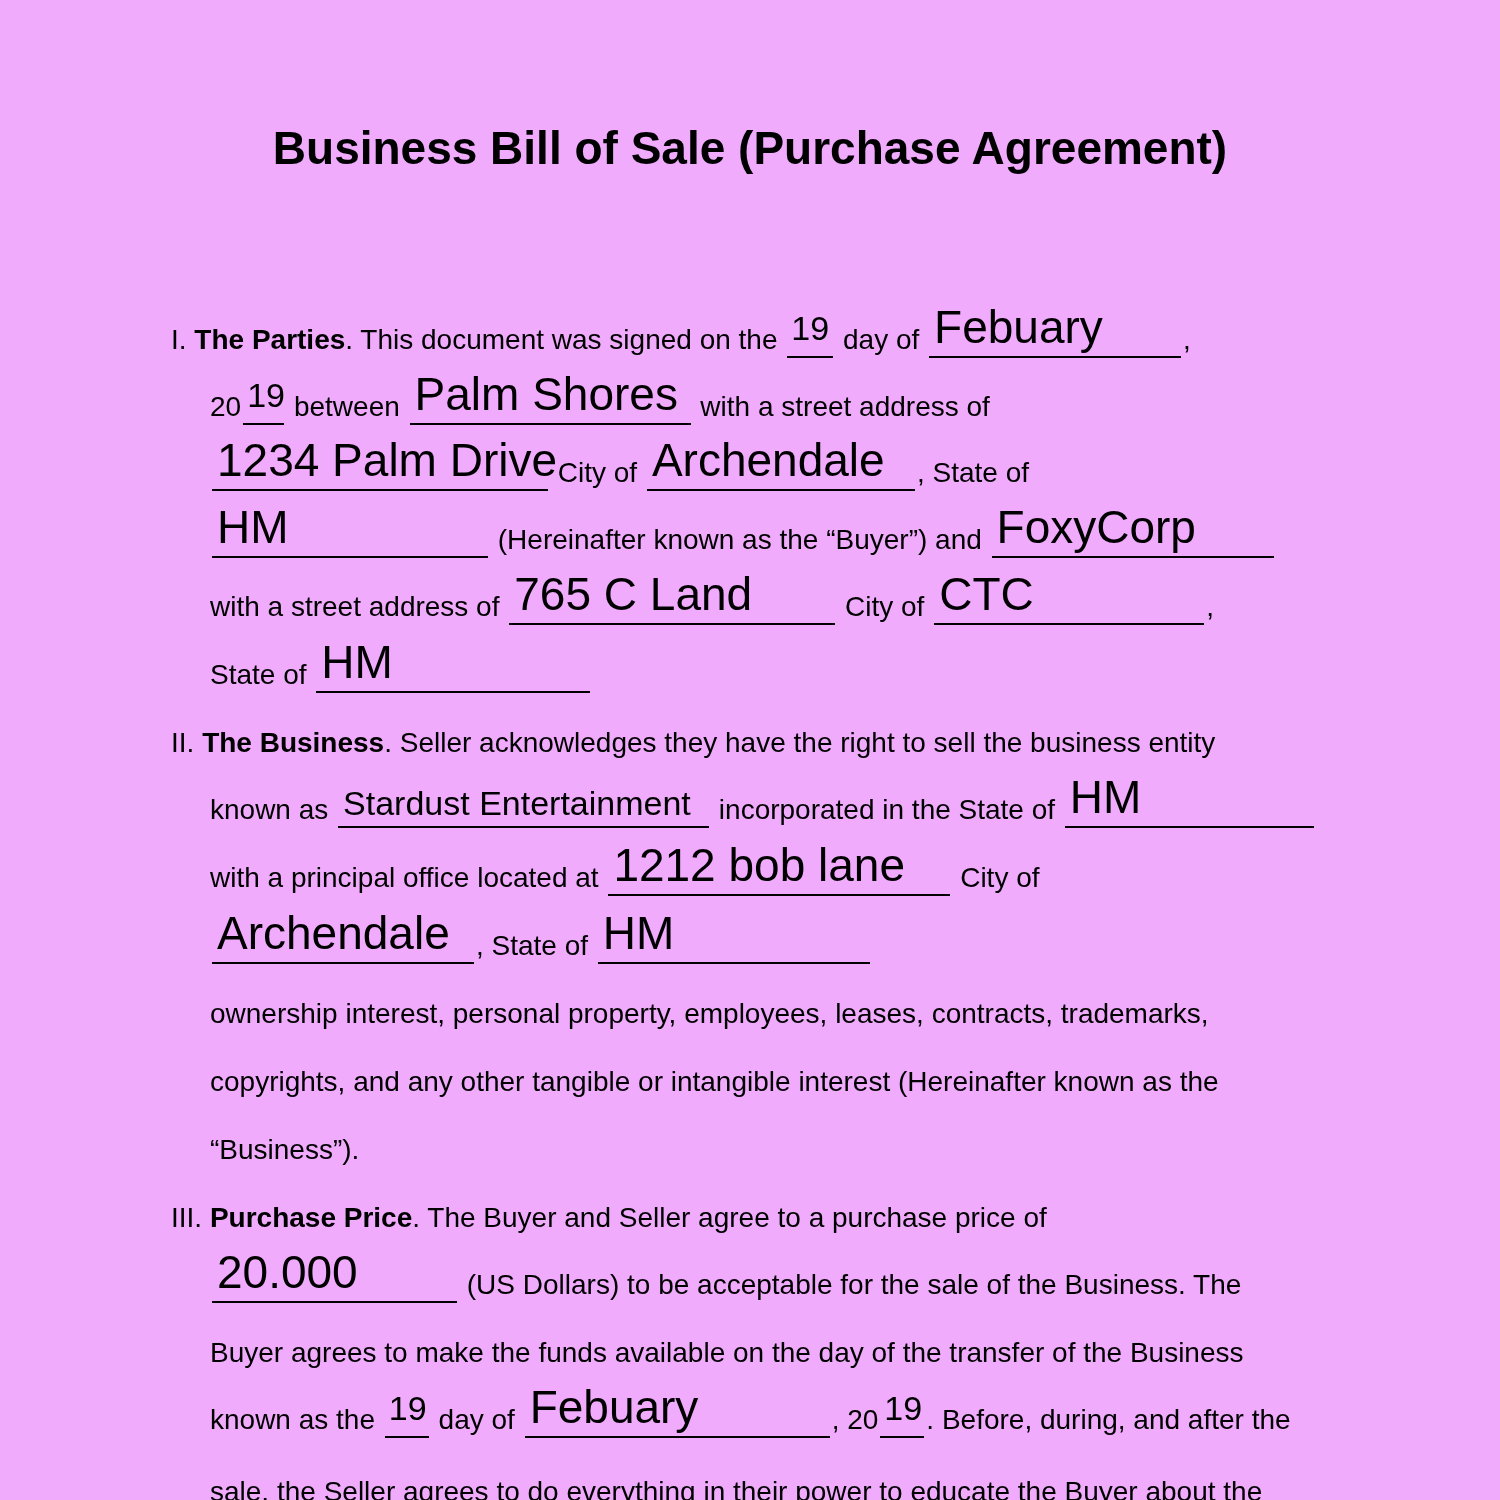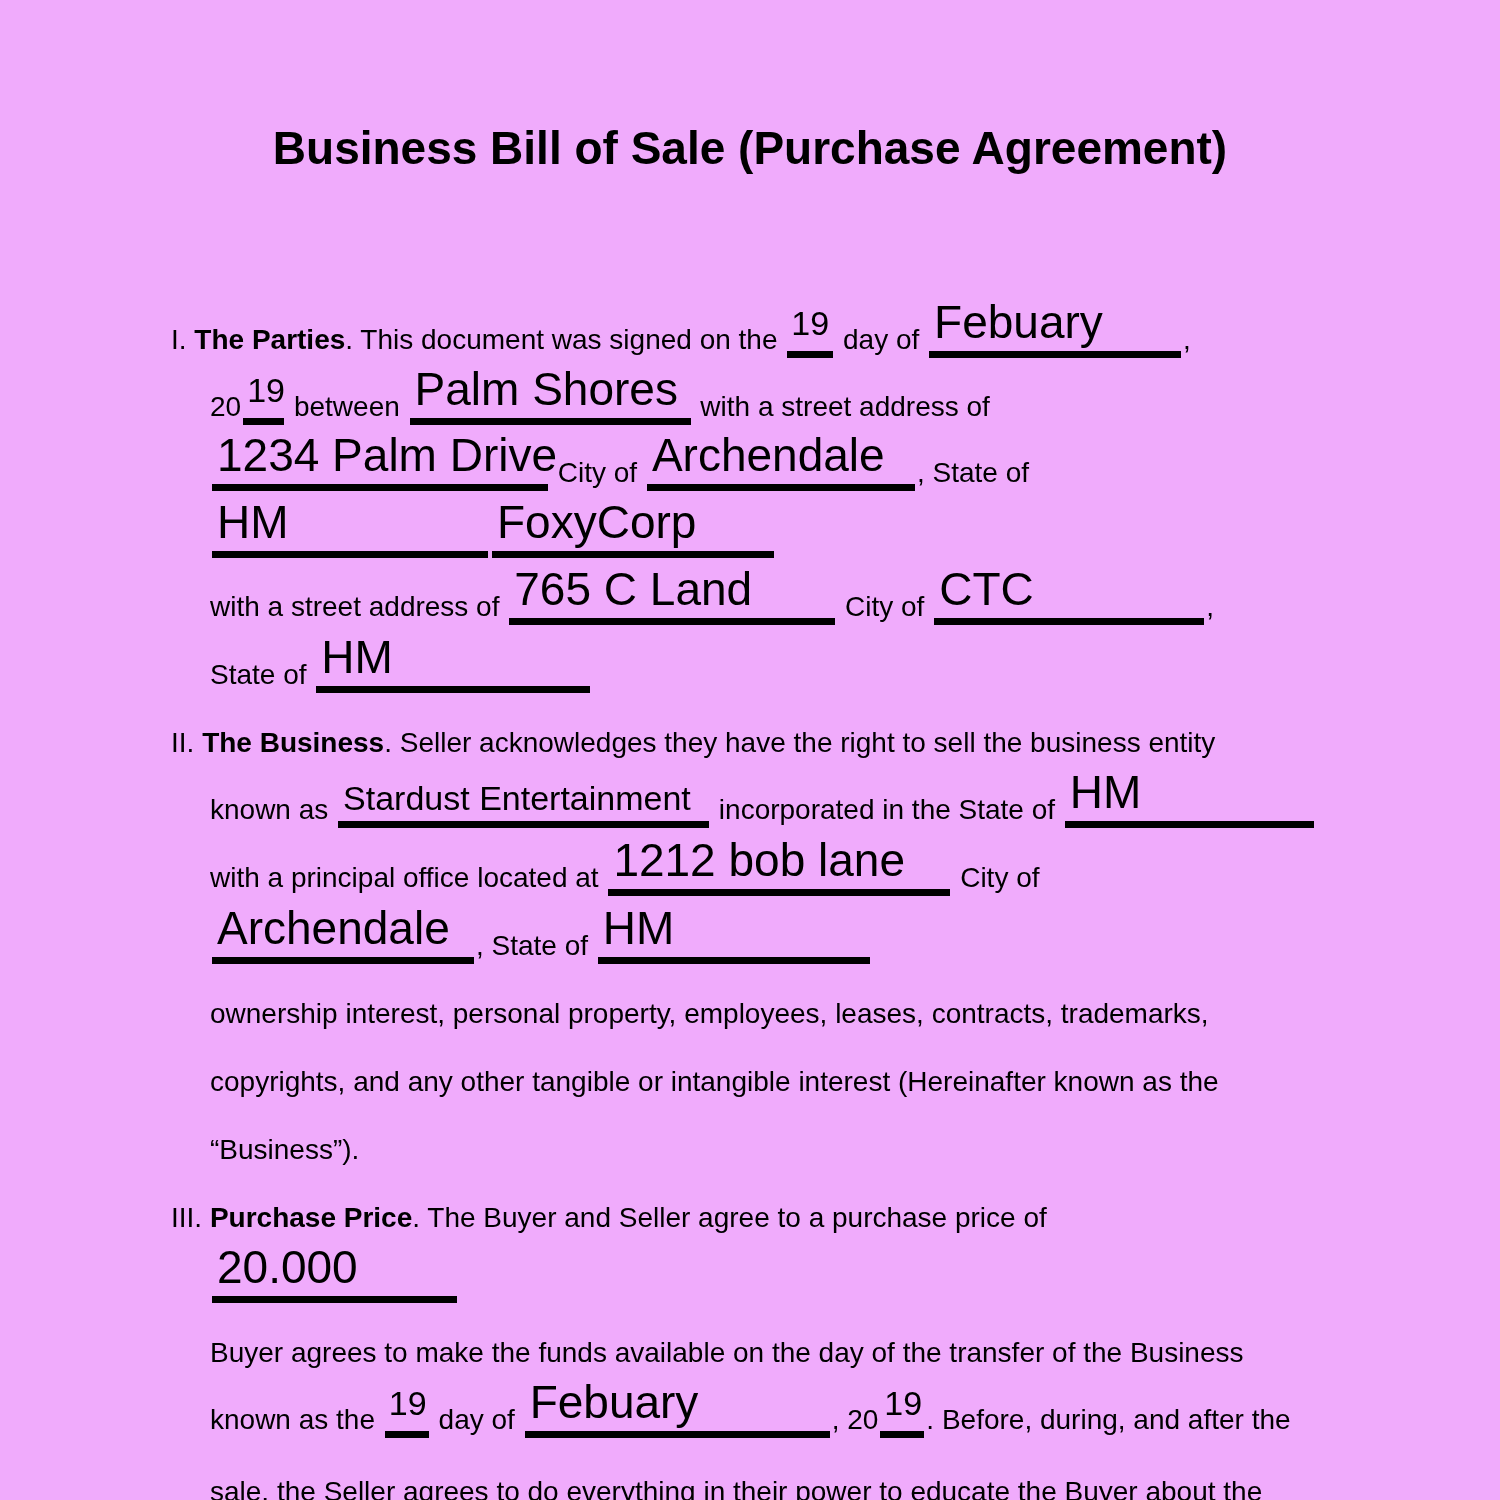--- a/index.html
+++ b/index.html
@@ -31,21 +31,21 @@
     line-height: 34px;
     height: 34px;
     white-space: nowrap;
   }
   .seg { font-weight: normal; }
   .seg.bold { font-weight: bold; }
   .blank {
     display: inline-block;
     position: relative;
     height: 14px;
-    border-bottom: 7px solid #000000;
+    border-bottom: 2px solid #000000;
     margin: 0 2px -9px 2px;
     vertical-align: baseline;
   }
   .fill {
     position: absolute;
     left: 5px;
     bottom: 6px;
     font-size: 46px;
     line-height: 1;
     white-space: nowrap;
@@ -60,29 +60,29 @@
 </style>
 </head>
 <body>
 
 <div class="page">
   <div class="title">Business Bill of Sale (Purchase Agreement)</div>
   <div id="doc-lines">
       <div class="line" style="left: 171px; top: 323px;"><span class="seg">I. </span><span class="seg bold">The Parties</span><span class="seg">. This document was signed on the </span><span class="blank" style="width: 46px;"><span class="fill sup">19</span></span><span class="seg"> day of </span><span class="blank" style="width: 252px;"><span class="fill">Febuary</span></span><span class="seg">,</span></div>
       <div class="line" style="left: 210px; top: 390px;"><span class="seg">20</span><span class="blank" style="width: 41px;"><span class="fill sup">19</span></span><span class="seg"> between </span><span class="blank" style="width: 281px;"><span class="fill">Palm Shores</span></span><span class="seg"> with a street address of</span></div>
       <div class="line" style="left: 210px; top: 456px;"><span class="blank" style="width: 336px;"><span class="fill">1234 Palm Drive</span></span><span class="seg"> City of </span><span class="blank" style="width: 268px;"><span class="fill">Archendale</span></span><span class="seg">, State of</span></div>
-      <div class="line" style="left: 210px; top: 523px;"><span class="blank" style="width: 276px;"><span class="fill">HM</span></span><span class="blank" style="width: 282px;"><span class="fill">FoxyCorp</span></span></div>
+      <div class="line" style="left: 210px; top: 523px;"><span class="blank" style="width: 276px;"><span class="fill">HM</span></span><span class="seg"> (Hereinafter known as the “Buyer”) and </span><span class="blank" style="width: 282px;"><span class="fill">FoxyCorp</span></span></div>
       <div class="line" style="left: 210px; top: 590px;"><span class="seg">with a street address of </span><span class="blank" style="width: 326px;"><span class="fill">765 C Land</span></span><span class="seg"> City of </span><span class="blank" style="width: 270px;"><span class="fill">CTC</span></span><span class="seg">,</span></div>
       <div class="line" style="left: 210px; top: 658px;"><span class="seg">State of </span><span class="blank" style="width: 274px;"><span class="fill">HM</span></span></div>
       <div class="line" style="left: 171px; top: 726px;"><span class="seg">II. </span><span class="seg bold">The Business</span><span class="seg">. Seller acknowledges they have the right to sell the business entity</span></div>
       <div class="line" style="left: 210px; top: 793px;"><span class="seg">known as </span><span class="blank" style="width: 371px;"><span class="fill sm">Stardust Entertainment</span></span><span class="seg"> incorporated in the State of </span><span class="blank" style="width: 249px;"><span class="fill">HM</span></span></div>
       <div class="line" style="left: 210px; top: 861px;"><span class="seg">with a principal office located at </span><span class="blank" style="width: 342px;"><span class="fill">1212 bob lane</span></span><span class="seg"> City of</span></div>
       <div class="line" style="left: 210px; top: 929px;"><span class="blank" style="width: 262px;"><span class="fill">Archendale</span></span><span class="seg">, State of </span><span class="blank" style="width: 272px;"><span class="fill">HM</span></span></div>
       <div class="line" style="left: 210px; top: 997px;"><span class="seg">ownership interest, personal property, employees, leases, contracts, trademarks,</span></div>
       <div class="line" style="left: 210px; top: 1065px;"><span class="seg">copyrights, and any other tangible or intangible interest (Hereinafter known as the</span></div>
       <div class="line" style="left: 210px; top: 1133px;"><span class="seg">“Business”).</span></div>
       <div class="line" style="left: 171px; top: 1201px;"><span class="seg">III. </span><span class="seg bold">Purchase Price</span><span class="seg">. The Buyer and Seller agree to a purchase price of</span></div>
-      <div class="line" style="left: 210px; top: 1268px; text-align: right;"><span class="blank" style="width: 245px;"><span class="fill">20.000</span></span></div>
+      <div class="line" style="left: 210px; top: 1268px; text-align: right;"><span class="blank" style="width: 245px;"><span class="fill">20.000</span></span><span class="seg"> (US Dollars) to be acceptable for the sale of the Business. The</span></div>
       <div class="line" style="left: 210px; top: 1336px;"><span class="seg">Buyer agrees to make the funds available on the day of the transfer of the Business</span></div>
       <div class="line" style="left: 210px; top: 1403px;"><span class="seg">known as the </span><span class="blank" style="width: 44px;"><span class="fill sup">19</span></span><span class="seg"> day of </span><span class="blank" style="width: 305px;"><span class="fill">Febuary</span></span><span class="seg">, 20</span><span class="blank" style="width: 44px;"><span class="fill sup">19</span></span><span class="seg">. Before, during, and after the</span></div>
       <div class="line" style="left: 210px; top: 1475px;"><span class="seg">sale, the Seller agrees to do everything in their power to educate the Buyer about the</span></div>
     </div>
 </div>
 
 </body></html>

